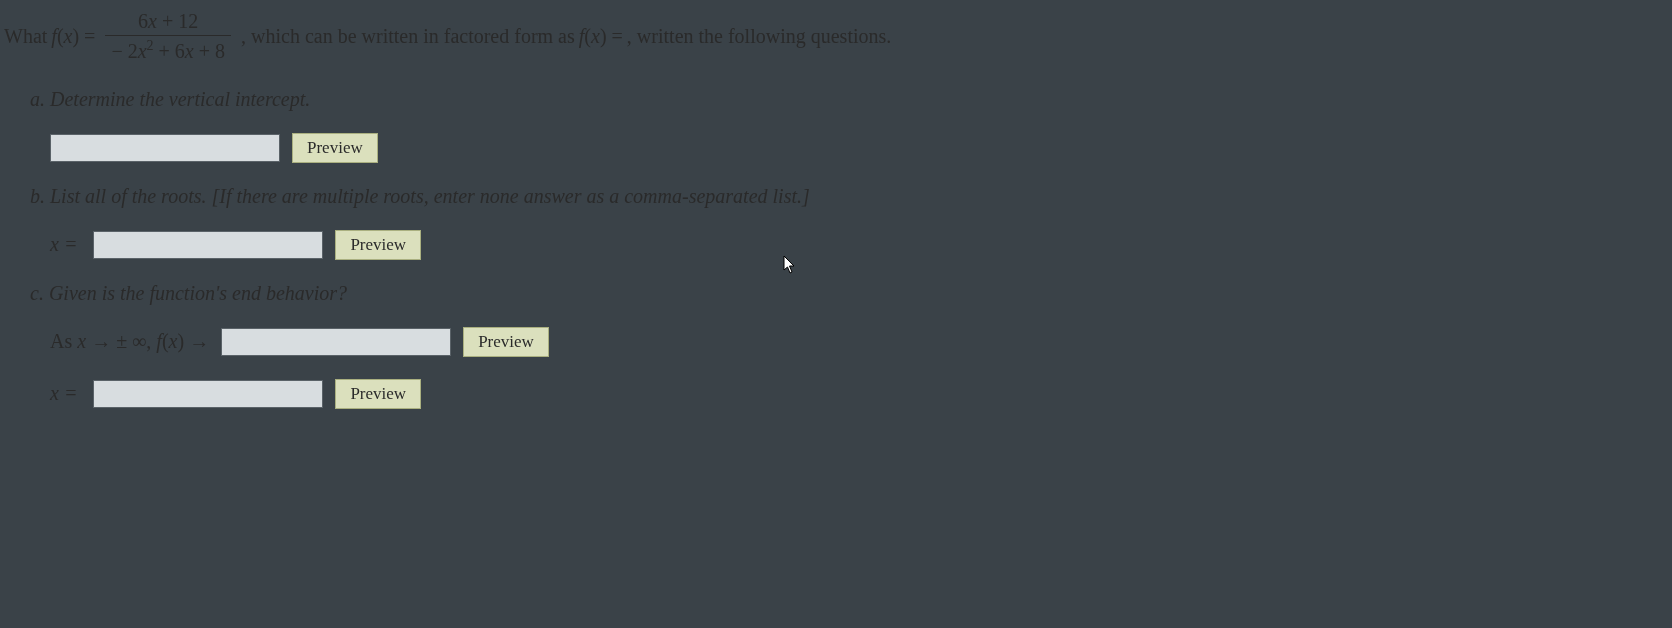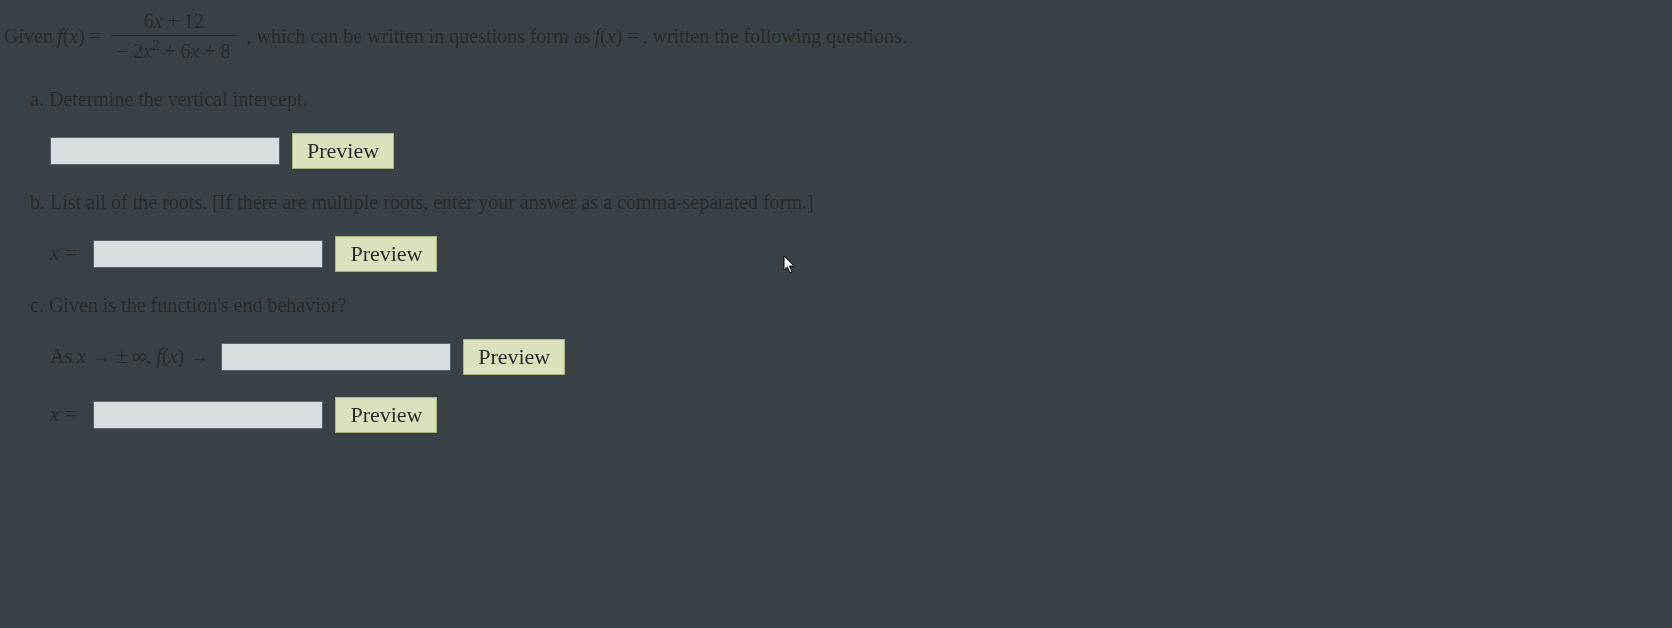--- a/index.html
+++ b/index.html
@@ -36,20 +36,21 @@
     }
     .fraction .den {
       border-top: 1.5px solid #2a2a2a;
       padding: 2px 6px 0 6px;
     }
     .question {
       margin: 0 0 22px 30px;
     }
     .question-text {
       margin-bottom: 22px;
+      font-style: italic;
     }
     .answer-row {
       display: flex;
       align-items: center;
       gap: 12px;
       margin-left: 20px;
     }
     .answer-input {
       background: #d8dde0;
       border: 1px solid #5a6268;
@@ -57,21 +58,21 @@
       width: 230px;
       padding: 2px 6px;
       font-family: inherit;
       font-size: 16px;
     }
     .preview {
       background: #dbe0bd;
       border: 1px solid #aab080;
       padding: 4px 14px;
       font-family: inherit;
-      font-size: 22px;
+      font-size: 17px;
       color: #2a2a2a;
     }
     .math-label {
       font-style: italic;
       margin-right: 4px;
     }
     sup {
       font-size: 0.7em;
       vertical-align: super;
     }
@@ -79,41 +80,41 @@
       position: absolute;
       left: 783px;
       top: 255px;
       pointer-events: none;
     }
   </style>
 </head>
 <body>
 
 <div class="problem-statement">
-  <span>Given </span>
+  <span>What </span>
   <span><i>f</i>(<i>x</i>) =</span>
   <span class="fraction">
     <span class="num">6<i>x</i> + 12</span>
     <span class="den">− 2<i>x</i><sup>2</sup> + 6<i>x</i> + 8</span>
   </span>
-  <span>, which can be written in questions form as </span>
+  <span>, which can be written in factored form as </span>
   <span><i>f</i>(<i>x</i>) =</span>
   <span>, written the following questions.</span>
 </div>
 
 <div class="question">
   <div class="question-text">a. Determine the vertical intercept.</div>
   <div class="answer-row">
     <input class="answer-input" type="text" value="" style="">
     <span class="preview">Preview</span>
   </div>
 </div>
 
 <div class="question">
-  <div class="question-text">b. List all of the roots. [If there are multiple roots, enter your answer as a comma-separated form.]</div>
+  <div class="question-text">b. List all of the roots. [If there are multiple roots, enter none answer as a comma-separated list.]</div>
   <div class="answer-row">
     <span class="math-label"><i>x</i> =</span>
     <input class="answer-input" type="text" value="" style="">
     <span class="preview">Preview</span>
   </div>
 </div>
 
 <div class="question">
   <div class="question-text">c. Given is the function's end behavior?</div>
   <div class="answer-row">

